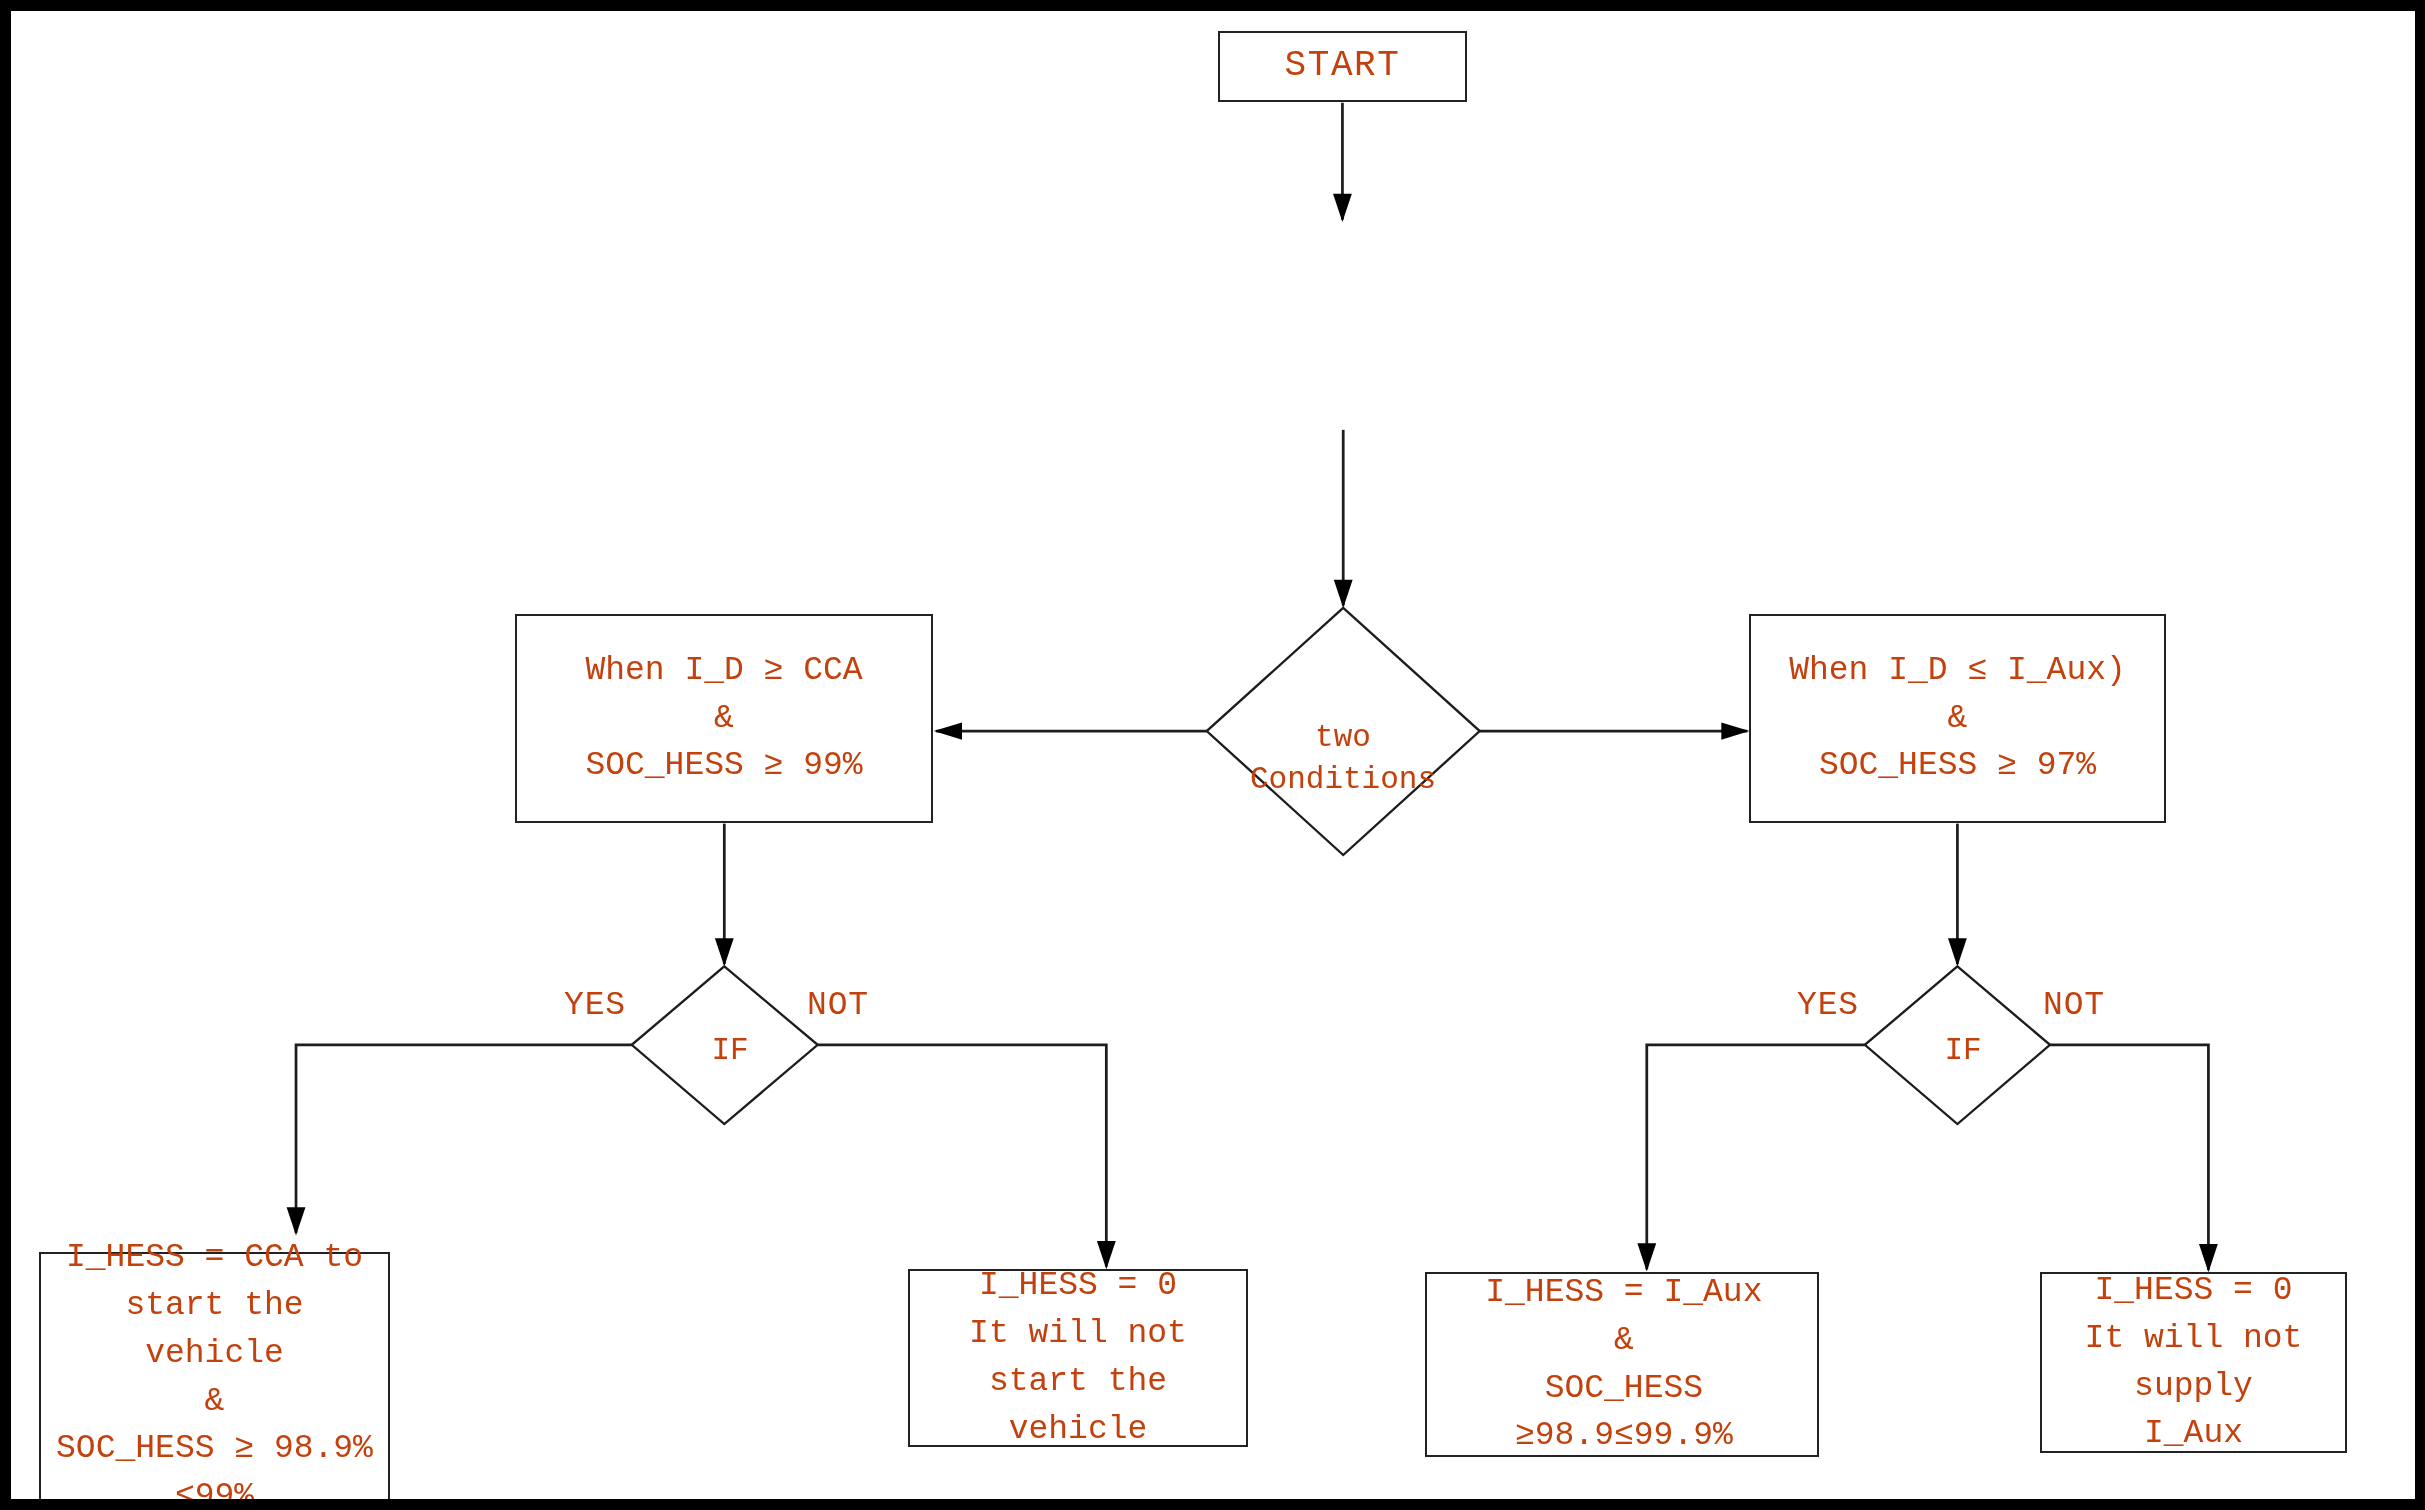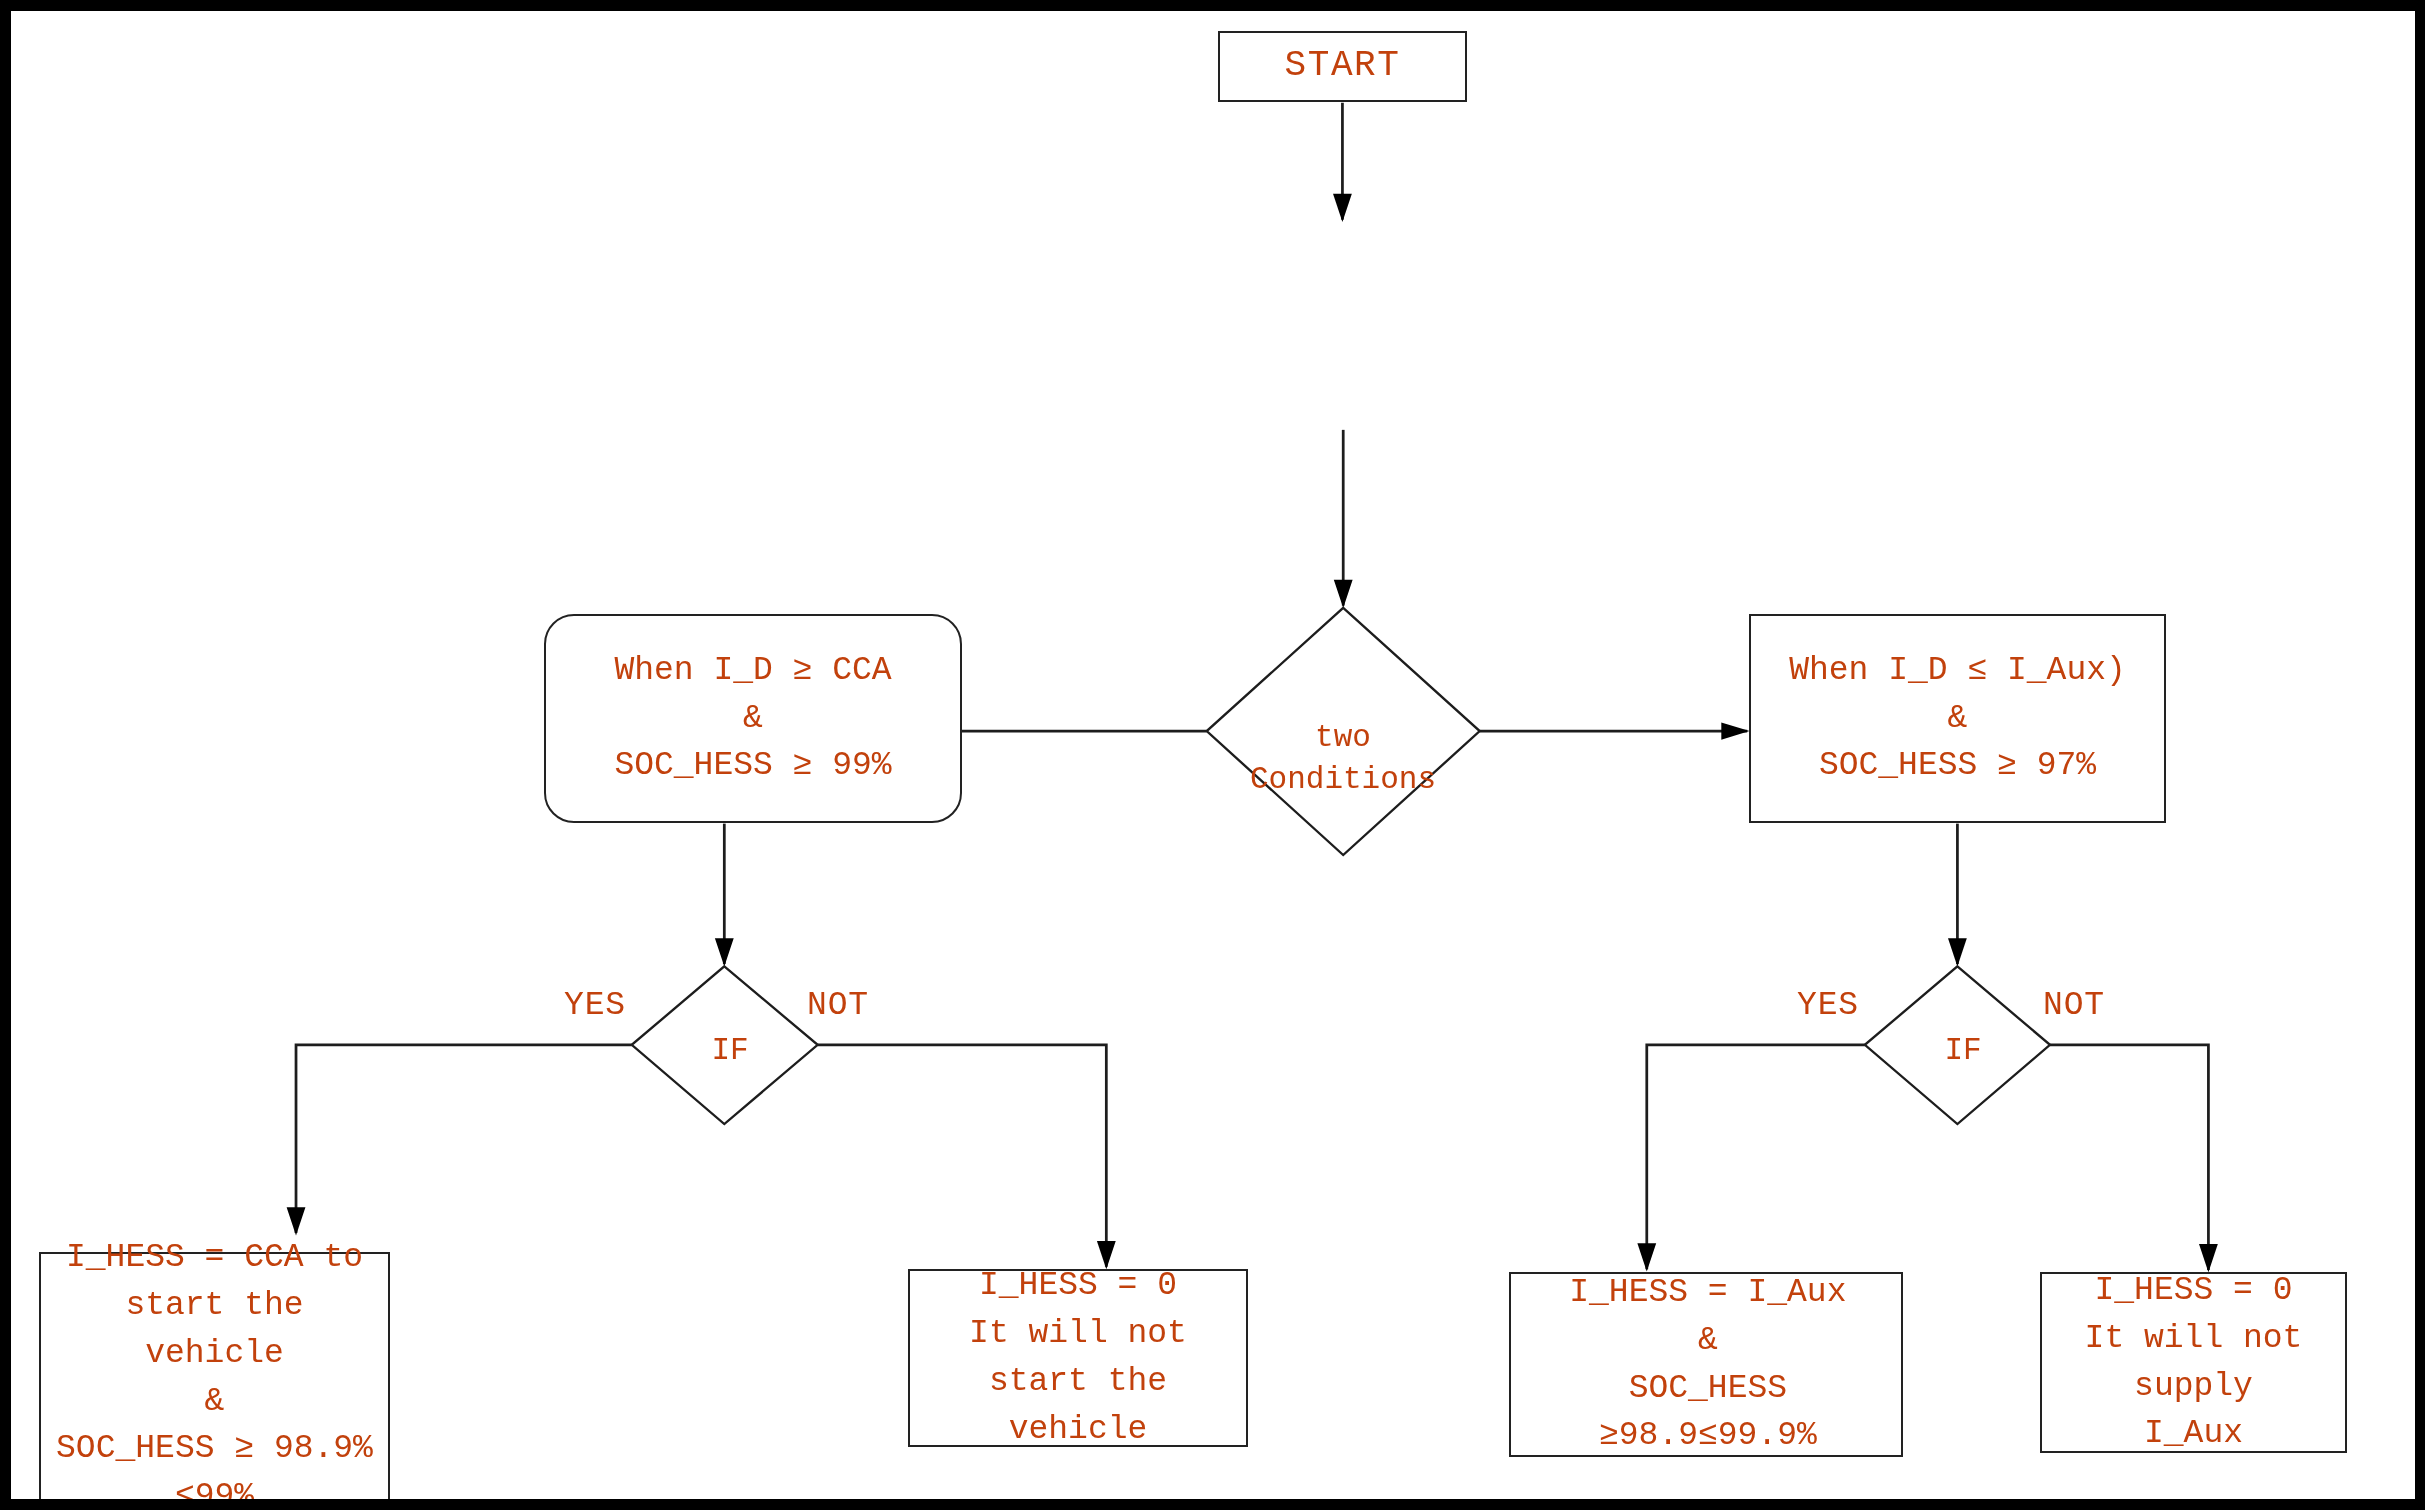--- a/index.html
+++ b/index.html
@@ -92,38 +92,38 @@
     <polygon class="head" points="2803,1586 2827,1586 2815,1622"></polygon>
 
     <polygon class="shape" points="1712,775 1886,932 1712,1090 1538,932"></polygon>
     <polygon class="shape" points="923,1232 1042,1332 923,1433 805,1332"></polygon>
     <polygon class="shape" points="2495,1232 2613,1332 2495,1433 2377,1332"></polygon>
   </svg>
 
   <div class="node start" style="left:1218px; top:31px; width:249px; height:71px;">START</div>
 
 
-  <div class="node" style="left:544px; top:614px; width:418px; height:209px;border-radius:30px;">When I_D ≥  CCA
+  <div class="node" style="left:515px; top:614px; width:418px; height:209px;">When I_D ≥  CCA
 &amp;
 SOC_HESS ≥ 99%</div>
 
   <div class="node" style="left:1749px; top:614px; width:417px; height:209px;">When I_D ≤  I_Aux)
 &amp;
 SOC_HESS ≥ 97%</div>
 
   <div class="node" style="left:39px; top:1236px; width:351px; height:251px;margin-top:16px;">I_HESS = CCA to start the
 vehicle
 &amp;
 SOC_HESS ≥ 98.9% ≤99%</div>
 
   <div class="node" style="left:908px; top:1269px; width:340px; height:178px;">I_HESS = 0
 It will not start the
 vehicle</div>
 
-  <div class="node" style="left:1509px; top:1272px; width:394px; height:185px;padding-left:10px;">I_HESS = I_Aux
+  <div class="node" style="left:1425px; top:1272px; width:394px; height:185px;padding-left:10px;">I_HESS = I_Aux
 &amp;
 SOC_HESS ≥98.9≤99.9%</div>
 
   <div class="node" style="left:2040px; top:1272px; width:307px; height:181px;">I_HESS = 0
 It will not supply
 I_Aux</div>
 
   <div class="diamond-label" style="left:1343px; top:759px;">two
 Conditions</div>
 

